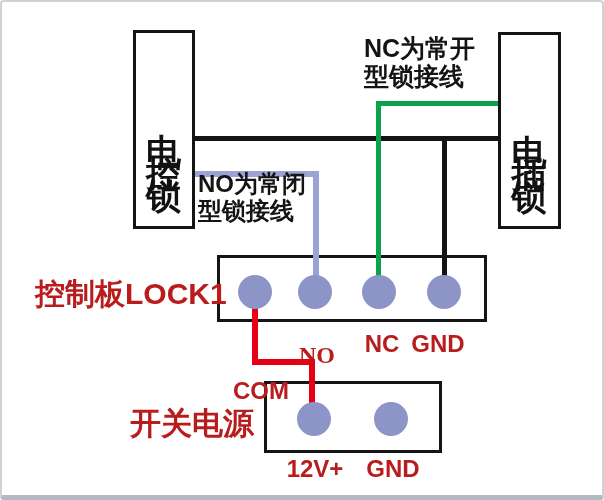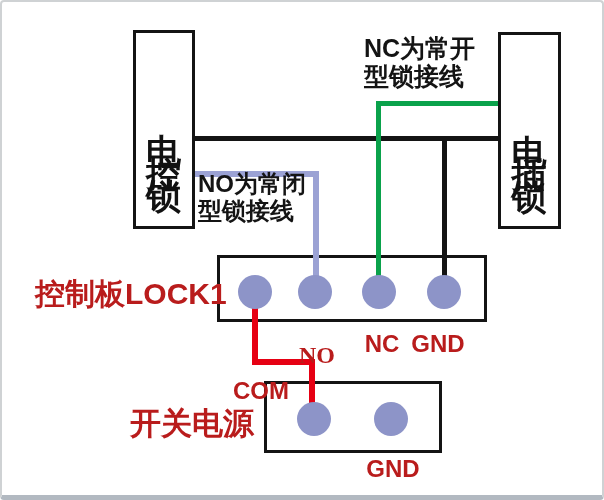--- a/index.html
+++ b/index.html
@@ -140,20 +140,21 @@
   <div class="terminal" id="term-no"></div>
   <div class="terminal" id="term-nc"></div>
   <div class="terminal" id="term-gnd"></div>
   <div class="terminal" id="term-12v"></div>
   <div class="terminal" id="term-pwr-gnd"></div>
 
   <div class="label pin-label" id="lbl-com">COM</div>
   <div class="label pin-label" id="lbl-no">NO</div>
   <div class="label pin-label" id="lbl-nc">NC</div>
   <div class="label pin-label" id="lbl-gnd">GND</div>
+  <div class="label pin-label" id="lbl-12v">12V+</div>
   <div class="label pin-label" id="lbl-pwr-gnd">GND</div>
 
   <div class="label" id="lbl-board">控制板LOCK1</div>
   <div class="label" id="lbl-power">开关电源</div>
 
   <div class="annotation" id="note-nc">NC为常开
 型锁接线</div>
   <div class="annotation" id="note-no">NO为常闭
 型锁接线</div>
 

